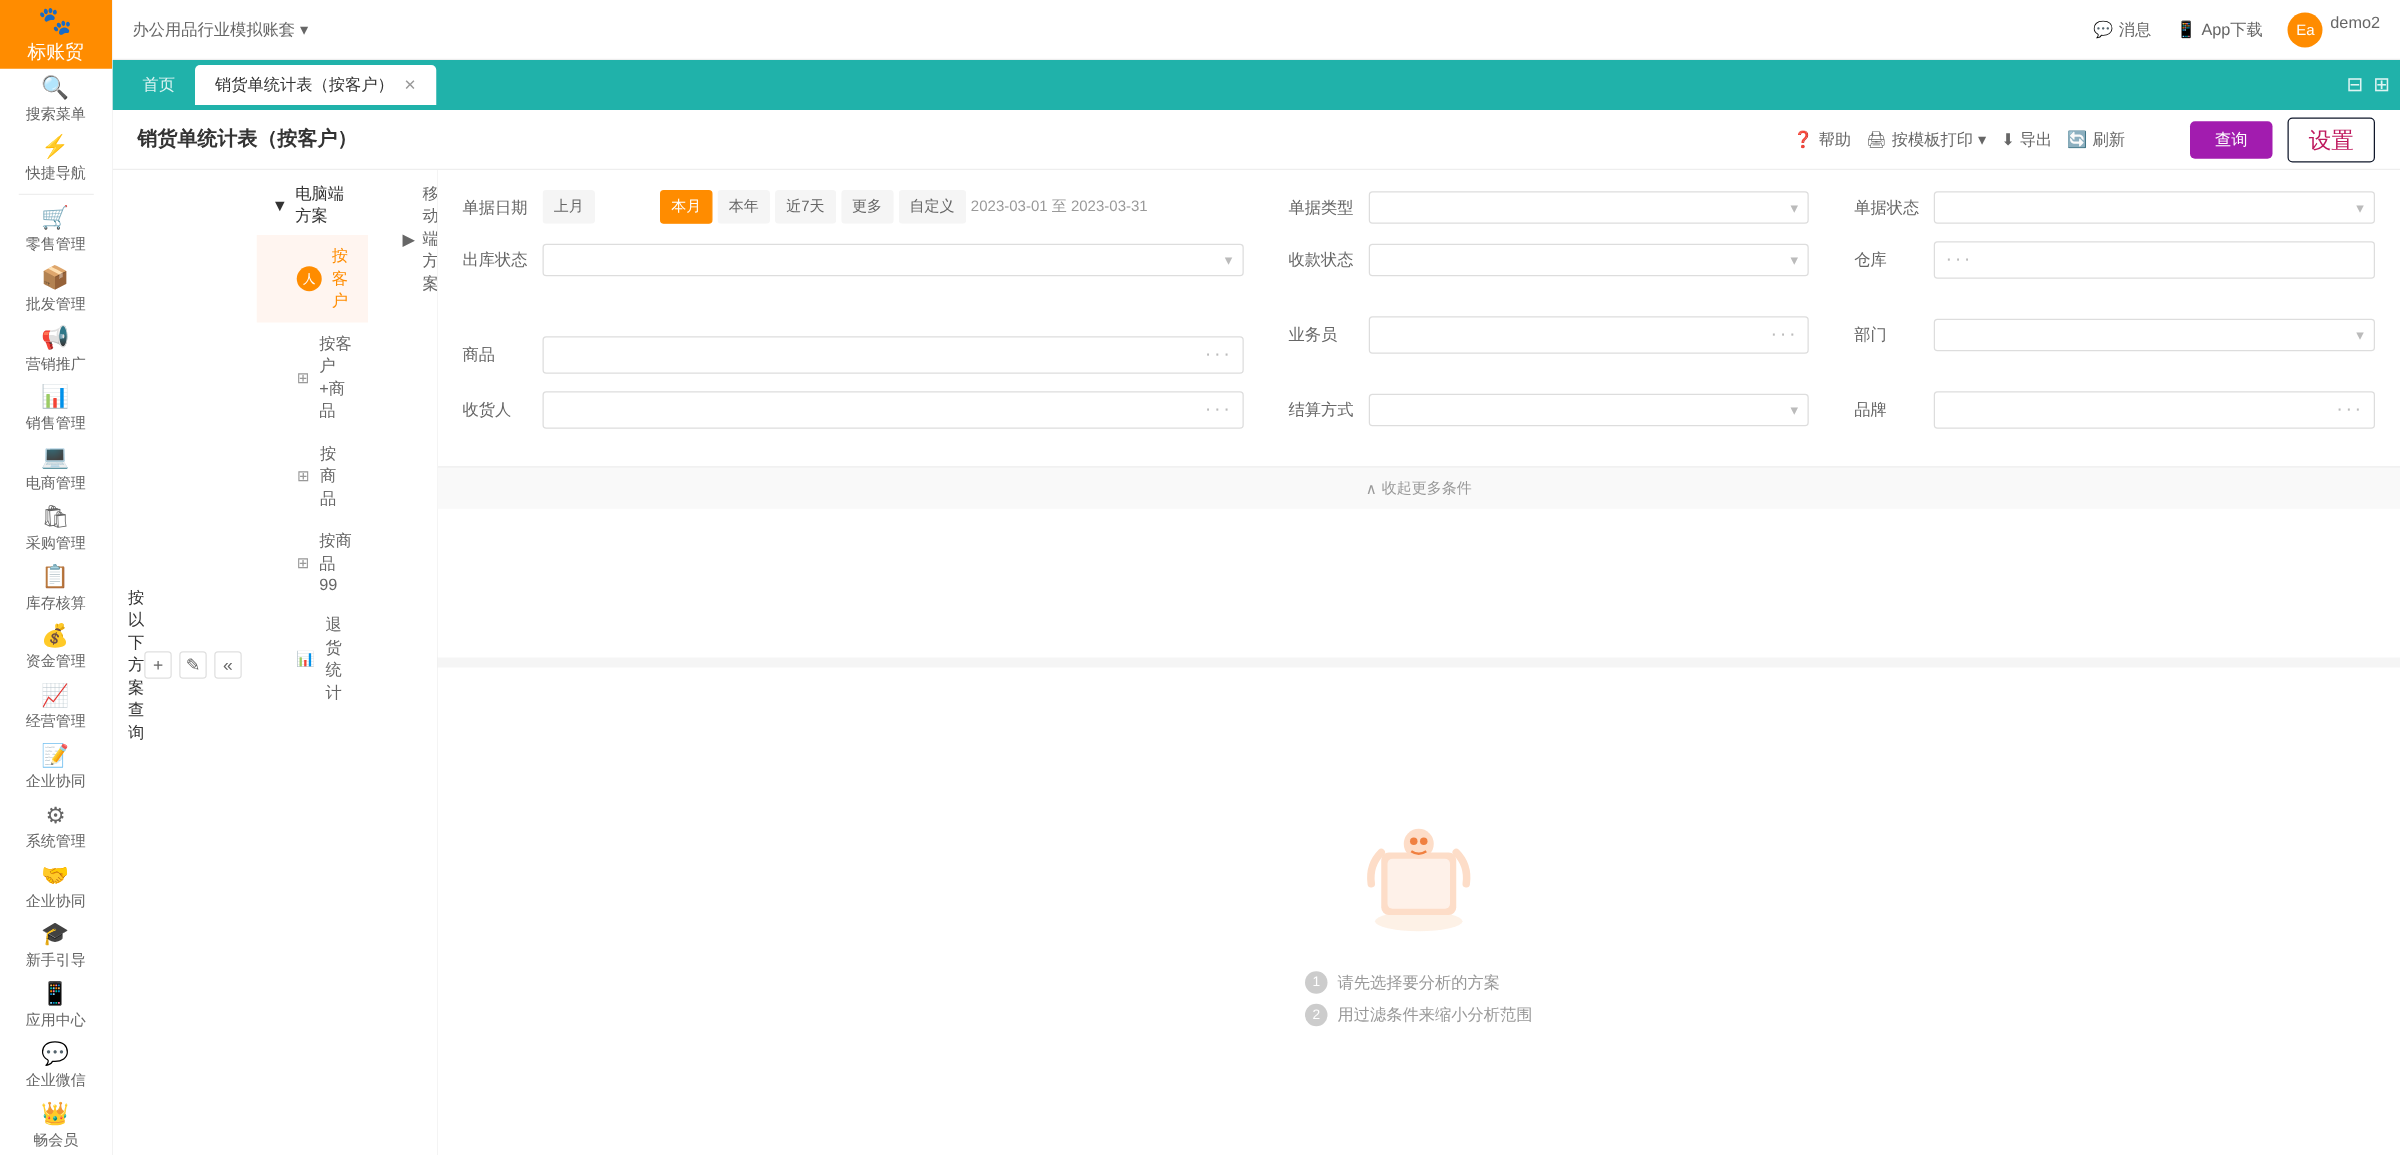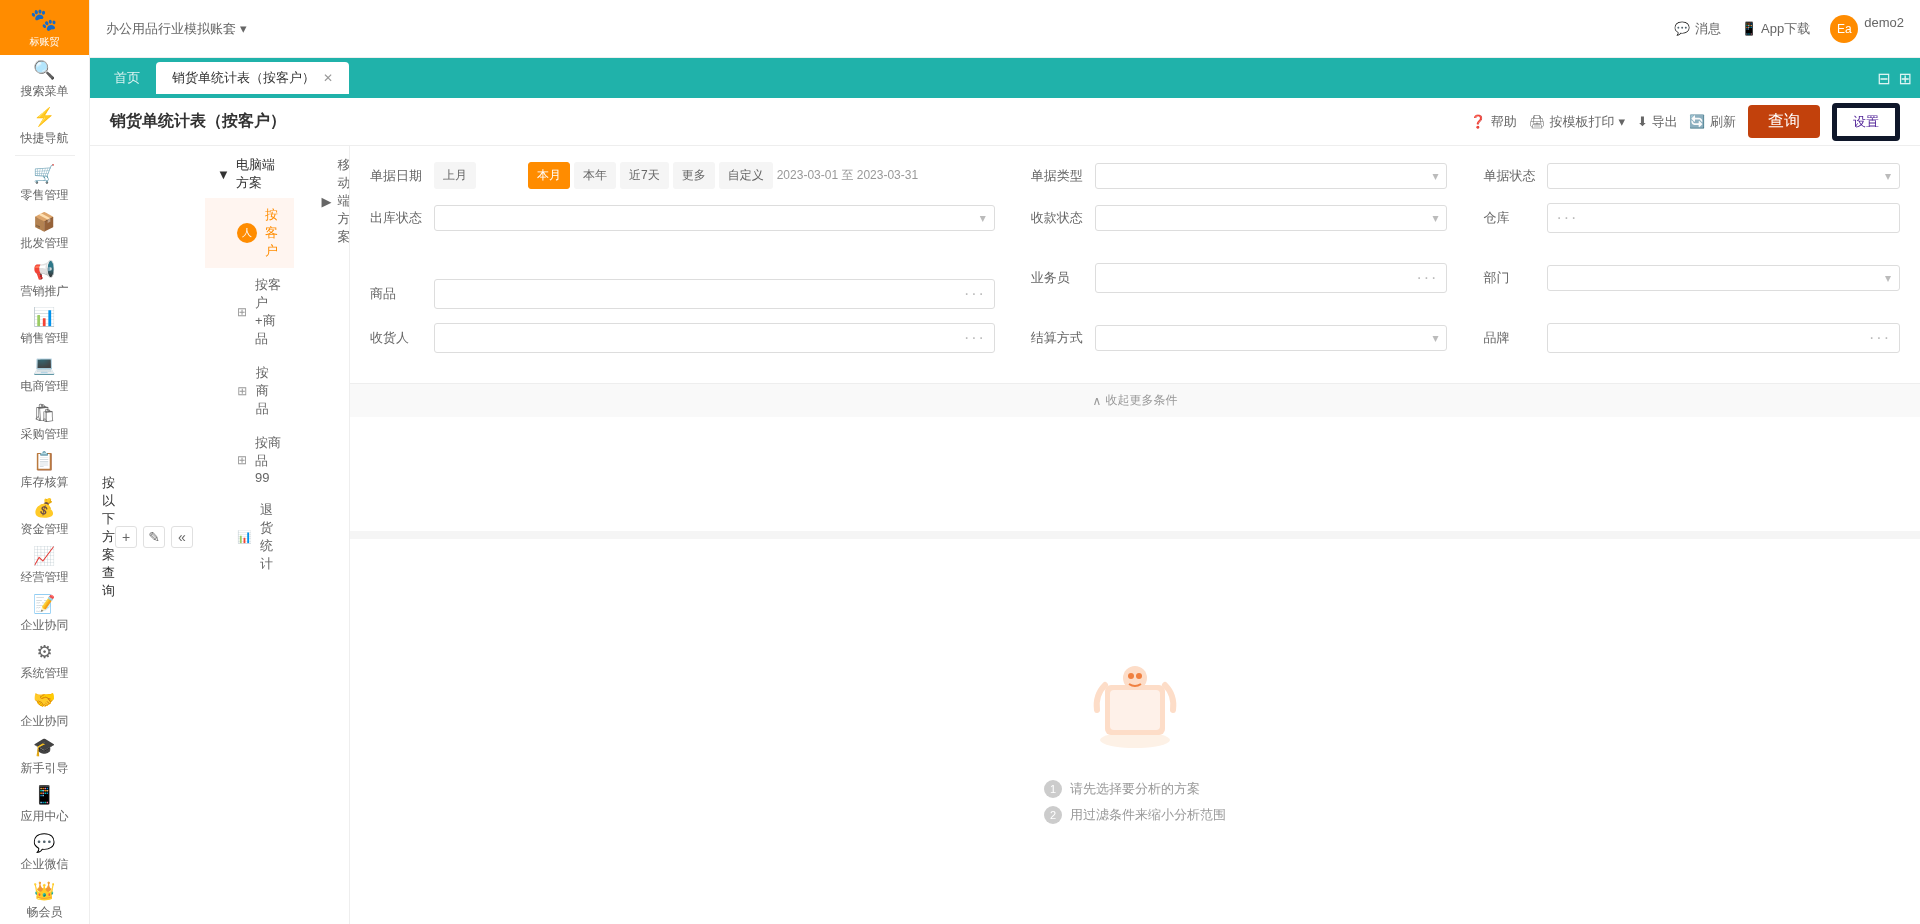--- a/index.html
+++ b/index.html
@@ -2,30 +2,30 @@
 <html><head>
   <meta charset="utf-8">
   <style>
     * { margin: 0; padding: 0; box-sizing: border-box; }
     body { font-family: 'Microsoft YaHei', Arial, sans-serif; font-size: 13px; background: #f5f5f5; color: #333; width: 1920px; height: 924px; overflow: hidden; display: flex; }
 
     
     .sidebar { width: 90px; background: #fff; display: flex; flex-direction: column; align-items: center; border-right: 1px solid #eee; height: 924px; overflow-y: auto; }
     .sidebar-logo { width: 90px; height: 60px; background: #ff8c00; display: flex; align-items: center; justify-content: center; flex-direction: column; cursor: pointer; }
     .sidebar-logo .logo-icon { font-size: 22px; color: white; }
-    .sidebar-logo .logo-text { font-size: 10px; color: white; margin-top: 2px; }
+    .sidebar-logo .logo-text { font-size: 15px; color: white; margin-top: 2px; }
     .sidebar-item { width: 90px; height: 52px; display: flex; flex-direction: column; align-items: center; justify-content: center; cursor: pointer; color: #666; font-size: 12px; border-bottom: none; }
     .sidebar-item .s-icon { font-size: 18px; margin-bottom: 2px; }
     .sidebar-divider { width: 60px; height: 1px; background: #eee; margin: 4px 0; }
 
     
     .main-area { flex: 1; display: flex; flex-direction: column; height: 924px; overflow: hidden; }
 
     
-    .top-bar { height: 58px; background: #fff; display: flex; align-items: center; justify-content: space-between; padding: 0 16px; border-bottom: 1px solid #eee; }
+    .top-bar { height: 48px; background: #fff; display: flex; align-items: center; justify-content: space-between; padding: 0 16px; border-bottom: 1px solid #eee; }
     .top-bar-left { display: flex; align-items: center; gap: 8px; color: #666; font-size: 13px; }
     .top-bar-dropdown { display: flex; align-items: center; gap: 4px; cursor: pointer; }
     .top-bar-right { display: flex; align-items: center; gap: 20px; color: #666; font-size: 13px; }
     .top-bar-right .icon-btn { display: flex; align-items: center; gap: 4px; cursor: pointer; color: #666; }
     .avatar { width: 28px; height: 28px; border-radius: 50%; background: #ff8c00; display: flex; align-items: center; justify-content: center; color: white; font-size: 12px; cursor: pointer; }
 
     
     .tab-bar { height: 40px; background: #20b2aa; display: flex; align-items: center; padding: 0 8px; gap: 0; text-align: center; }
     .tab-item { height: 32px; display: flex; align-items: center; padding: 0 16px; cursor: pointer; font-size: 13px; color: rgba(255,255,255,0.85); border-radius: 4px 4px 0 0; gap: 8px; }
     .tab-item.home { background: transparent; }
@@ -35,22 +35,22 @@
     .tab-bar-icon { color: rgba(255,255,255,0.85); cursor: pointer; font-size: 16px; }
 
     
     .page-content { flex: 1; overflow: hidden; display: flex; flex-direction: column; background: #f5f5f5; }
 
     
     .page-header { height: 48px; background: #fff; display: flex; align-items: center; justify-content: space-between; padding: 0 20px; border-bottom: 1px solid #eee; }
     .page-title { font-size: 16px; font-weight: bold; color: #333; }
     .page-actions { display: flex; align-items: center; gap: 12px; color: #666; font-size: 13px; }
     .page-action-btn { display: flex; align-items: center; gap: 4px; cursor: pointer; color: #666; }
-    .query-btn { background: #c2410c; color: white; border: none; padding: 6px 20px; border-radius: 4px; cursor: pointer; font-size: 16px; }
-    .setting-btn { background: #fff; color: #4c1d95; border: 5px solid #0f172a; padding: 5px 16px; border-radius: 4px; cursor: pointer; font-size: 13px; }
+    .query-btn { background: #a21caf; color: white; border: none; padding: 6px 20px; border-radius: 4px; cursor: pointer; font-size: 13px; margin-left: 40px; }
+    .setting-btn { background: #fff; color: #be185d; border: 1px solid #0f172a; padding: 5px 16px; border-radius: 4px; cursor: pointer; font-size: 18px; }
 
     
     .content-body { display: flex; flex: 1; overflow: hidden; }
 
     
     .scheme-panel { width: 260px; background: #fff; border-right: 1px solid #eee; display: flex; flex-direction: row; overflow-y: auto; }
     .scheme-header { padding: 12px 12px 8px 12px; display: flex; align-items: center; justify-content: space-between; font-size: 13px; color: #333; font-weight: 500; }
     .scheme-header-icons { display: flex; gap: 6px; }
     .scheme-icon-btn { width: 22px; height: 22px; display: flex; align-items: center; justify-content: center; border-radius: 3px; cursor: pointer; color: #666; font-size: 14px; border: 1px solid #e0e0e0; background: #fff; }
     .scheme-group { padding: 4px 0; }

